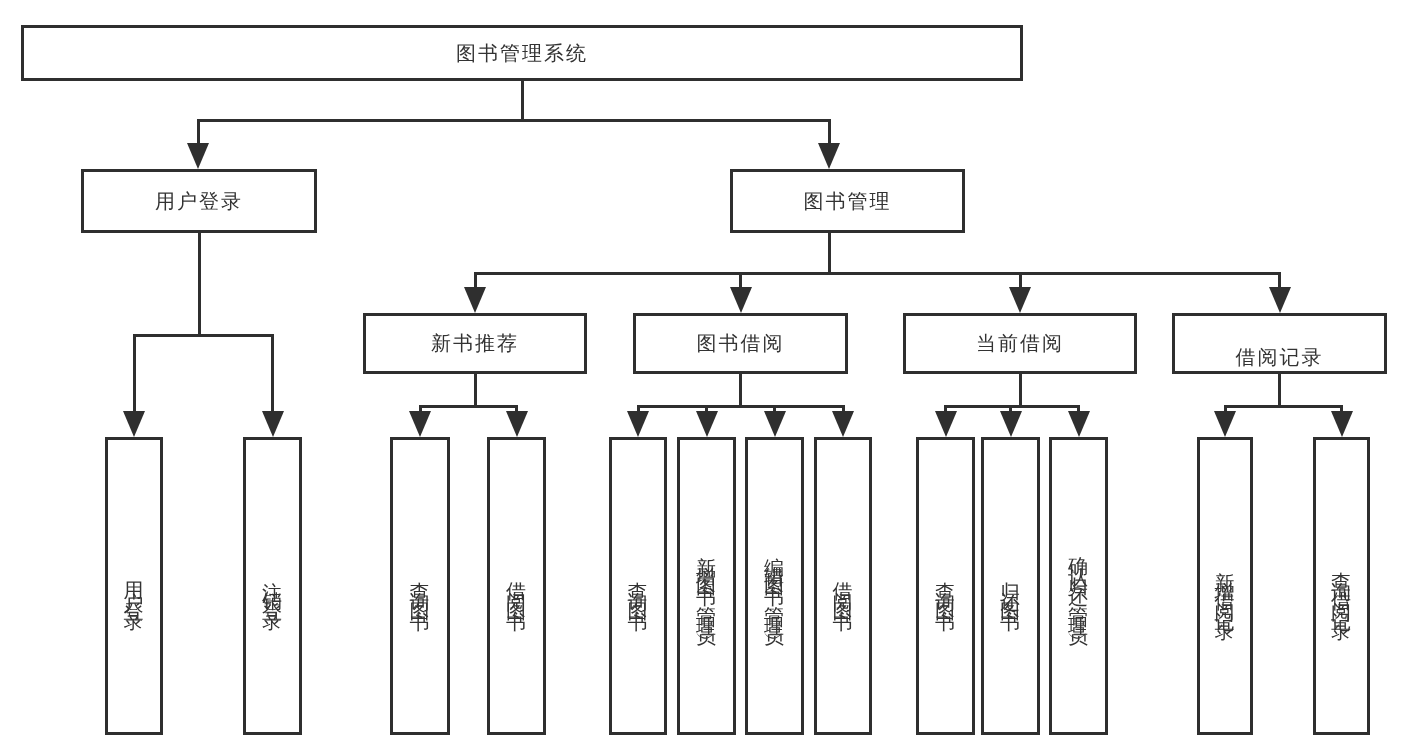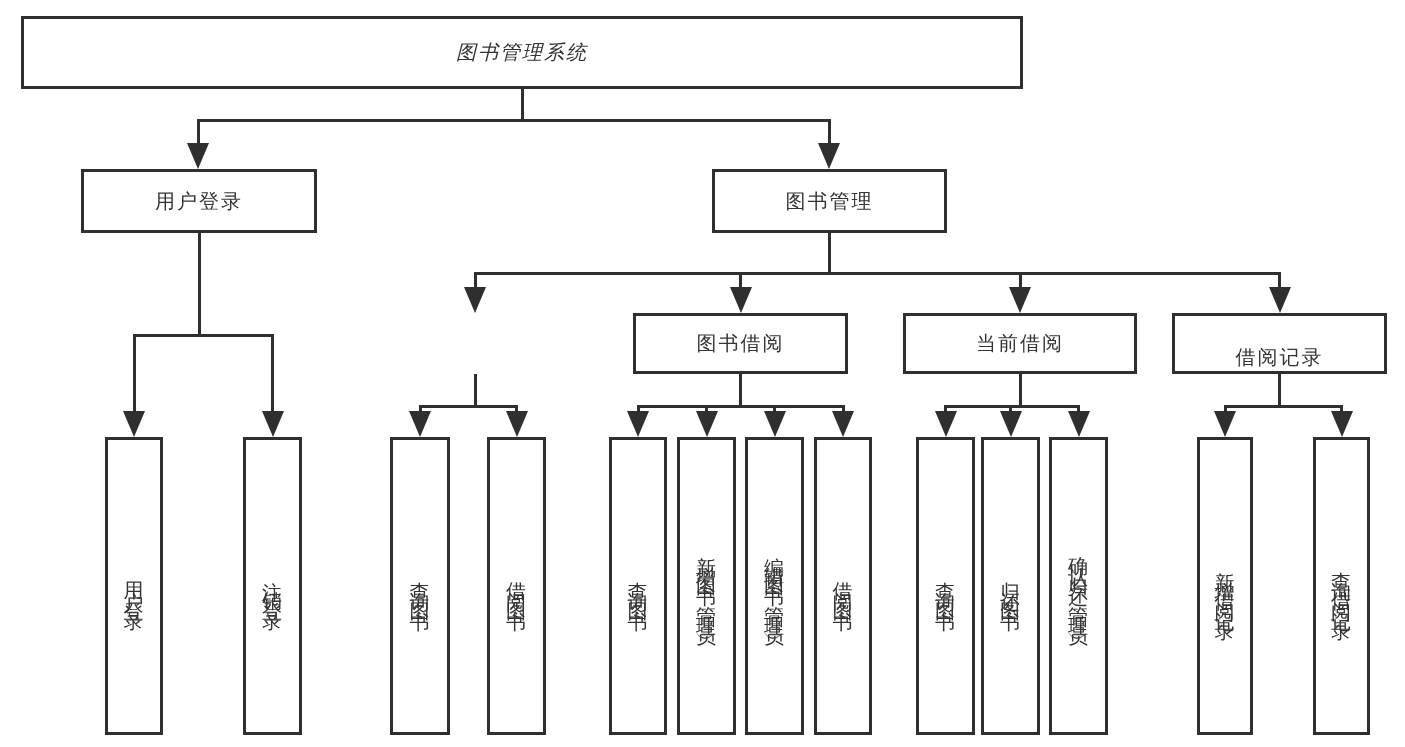--- a/index.html
+++ b/index.html
@@ -41,35 +41,35 @@
     font-size:19px;color:#b3b3b3;
     letter-spacing:1px;white-space:nowrap;
     z-index:3;
   }
 </style>
 </head>
 <body>
 
 <div id="canvas">
 
-  <div class="box" style="left:21px;top:16px;width:1002px;height:73px;font-style:italic;">
+  <div class="box" style="left:21px;top:25px;width:1002px;height:56px;">
     <span class="hlbl">图书管理系统</span>
   </div>
 
   <div class="vl" style="left:520.5px;top:69px;height:51px;"></div>
   <div class="hl" style="left:196.5px;top:118.5px;width:634px;"></div>
   <div class="vl" style="left:196.5px;top:120px;height:26px;"></div>
   <div class="ah" style="left:187px;top:143px;"></div>
   <div class="vl" style="left:827.5px;top:120px;height:26px;"></div>
   <div class="ah" style="left:818px;top:143px;"></div>
 
   <div class="box" style="left:81px;top:169px;width:236px;height:64px;">
     <span class="hlbl">用户登录</span>
   </div>
-  <div class="box" style="left:712px;top:169px;width:235px;height:64px;">
+  <div class="box" style="left:730px;top:169px;width:235px;height:64px;">
     <span class="hlbl">图书管理</span>
   </div>
 
   <div class="vl" style="left:197.5px;top:233px;height:103px;"></div>
   <div class="hl" style="left:132.5px;top:333.5px;width:141.5px;"></div>
   <div class="vl" style="left:132.5px;top:335px;height:78px;"></div>
   <div class="ah" style="left:123px;top:411px;"></div>
   <div class="vl" style="left:271px;top:335px;height:78px;"></div>
   <div class="ah" style="left:261.5px;top:411px;"></div>
 
@@ -77,20 +77,23 @@
   <div class="hl" style="left:473.5px;top:271.5px;width:807.5px;"></div>
   <div class="vl" style="left:473.5px;top:273px;height:16px;"></div>
   <div class="ah" style="left:464px;top:287px;"></div>
   <div class="vl" style="left:739px;top:273px;height:16px;"></div>
   <div class="ah" style="left:729.5px;top:287px;"></div>
   <div class="vl" style="left:1018.5px;top:273px;height:16px;"></div>
   <div class="ah" style="left:1009px;top:287px;"></div>
   <div class="vl" style="left:1278px;top:273px;height:16px;"></div>
   <div class="ah" style="left:1268.5px;top:287px;"></div>
 
+  <div class="box" style="left:363px;top:313px;width:224px;height:61px;">
+    <span class="hlbl">新书推荐</span>
+  </div>
   <div class="box" style="left:633px;top:313px;width:215px;height:61px;">
     <span class="hlbl">图书借阅</span>
   </div>
   <div class="box" style="left:903px;top:313px;width:234px;height:61px;">
     <span class="hlbl">当前借阅</span>
   </div>
   <div class="box" style="left:1172px;top:313px;width:215px;height:61px;align-items:flex-end;">
     <span class="hlbl">借阅记录</span>
   </div>
 

